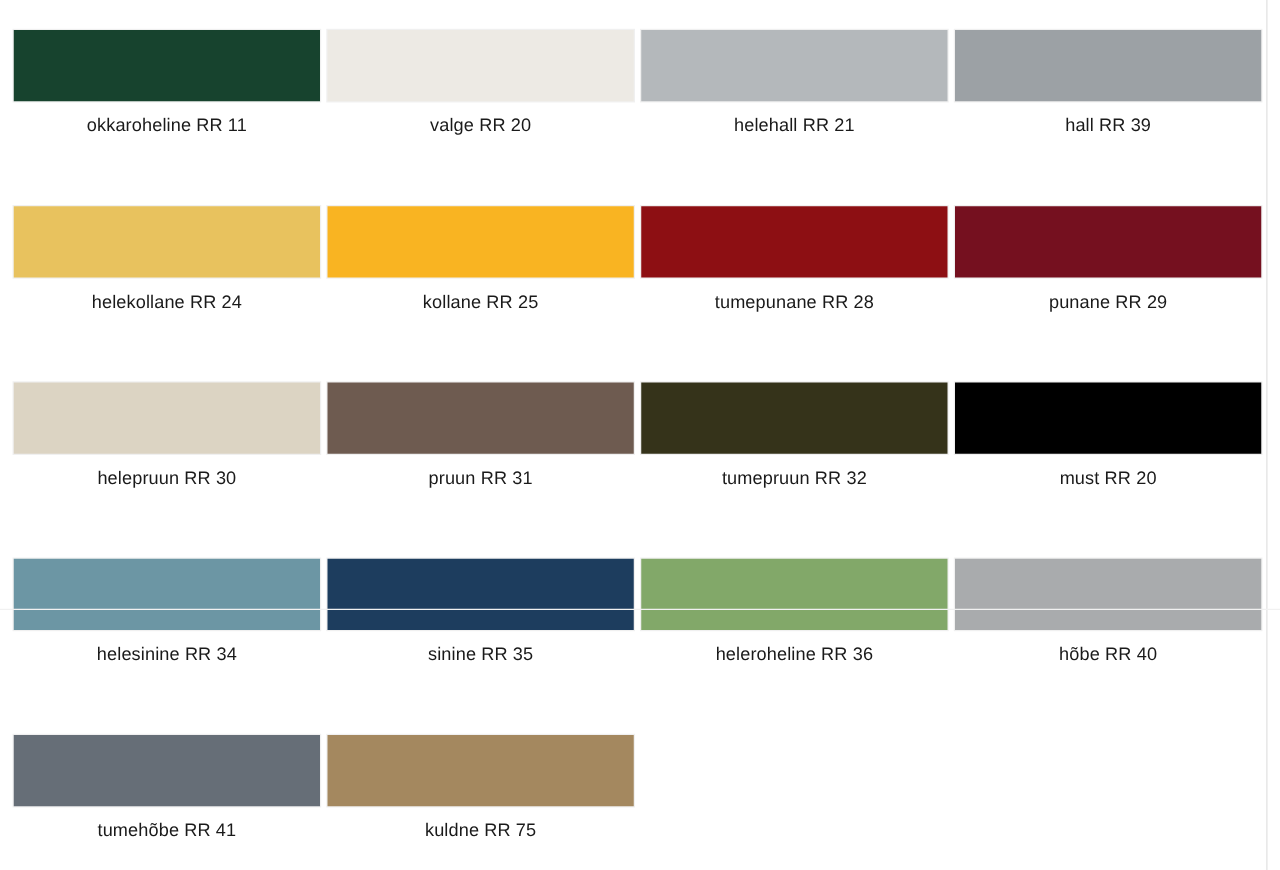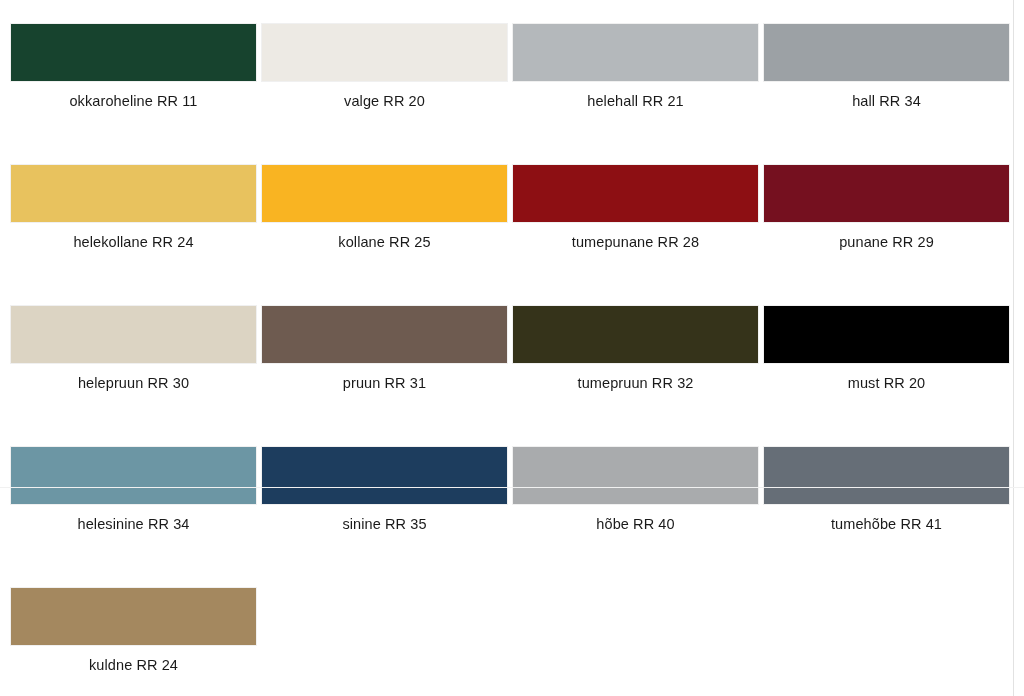--- a/index.html
+++ b/index.html
@@ -83,21 +83,21 @@
       <div class="swatch-cell">
         <div class="swatch-chip" style="background-color: rgb(237, 234, 228);"></div>
         <div class="swatch-label">valge RR 20</div>
       </div>
       <div class="swatch-cell">
         <div class="swatch-chip" style="background-color: rgb(180, 184, 187);"></div>
         <div class="swatch-label">helehall RR 21</div>
       </div>
       <div class="swatch-cell">
         <div class="swatch-chip" style="background-color: rgb(156, 161, 165);"></div>
-        <div class="swatch-label">hall RR 34</div>
+        <div class="swatch-label">hall RR 39</div>
       </div>
       <div class="swatch-cell">
         <div class="swatch-chip" style="background-color: rgb(232, 194, 94);"></div>
         <div class="swatch-label">helekollane RR 24</div>
       </div>
       <div class="swatch-cell">
         <div class="swatch-chip" style="background-color: rgb(249, 180, 34);"></div>
         <div class="swatch-label">kollane RR 25</div>
       </div>
       <div class="swatch-cell">
@@ -126,29 +126,33 @@
       </div>
       <div class="swatch-cell">
         <div class="swatch-chip" style="background-color: rgb(108, 150, 164);"></div>
         <div class="swatch-label">helesinine RR 34</div>
       </div>
       <div class="swatch-cell">
         <div class="swatch-chip" style="background-color: rgb(29, 61, 94);"></div>
         <div class="swatch-label">sinine RR 35</div>
       </div>
       <div class="swatch-cell">
+        <div class="swatch-chip" style="background-color: rgb(130, 168, 105);"></div>
+        <div class="swatch-label">heleroheline RR 36</div>
+      </div>
+      <div class="swatch-cell">
         <div class="swatch-chip" style="background-color: rgb(169, 171, 173);"></div>
         <div class="swatch-label">hõbe RR 40</div>
       </div>
       <div class="swatch-cell">
         <div class="swatch-chip" style="background-color: rgb(102, 110, 119);"></div>
         <div class="swatch-label">tumehõbe RR 41</div>
       </div>
       <div class="swatch-cell">
         <div class="swatch-chip" style="background-color: rgb(164, 136, 95);"></div>
-        <div class="swatch-label">kuldne RR 24</div>
+        <div class="swatch-label">kuldne RR 75</div>
       </div>
     </div>
 
   <div id="page-edge-right"></div>
   <div id="page-edge-bottom"></div>
 
 </div>
 
 </body></html>

